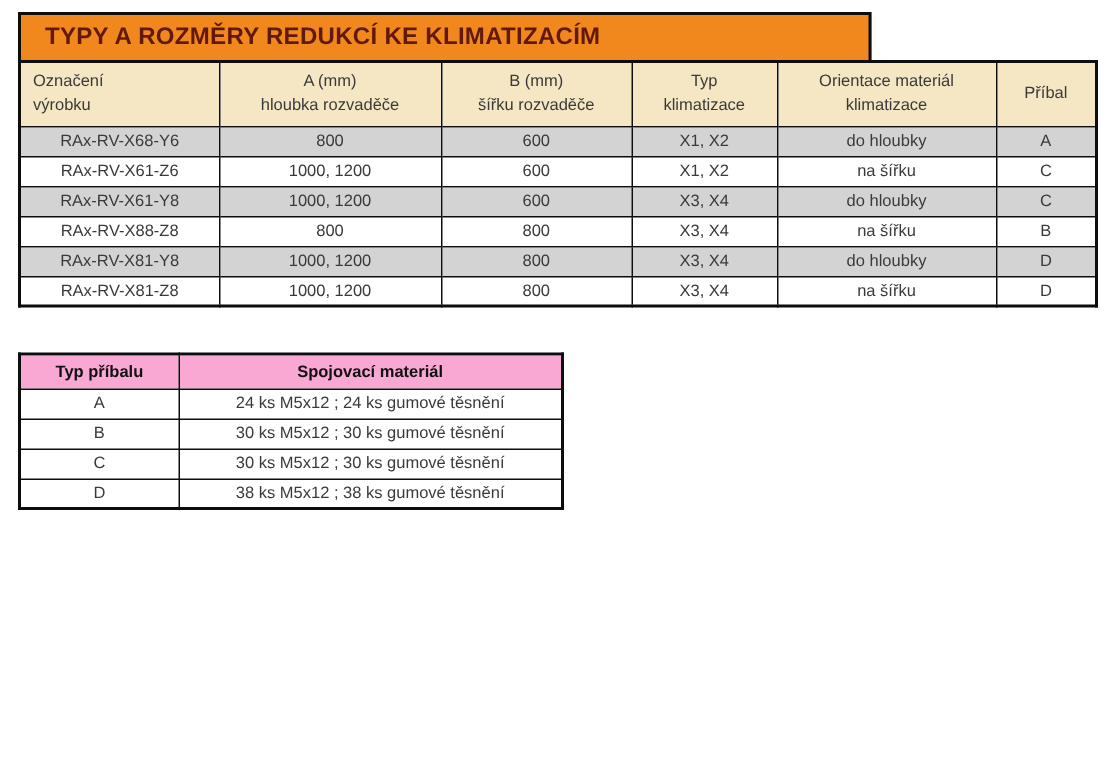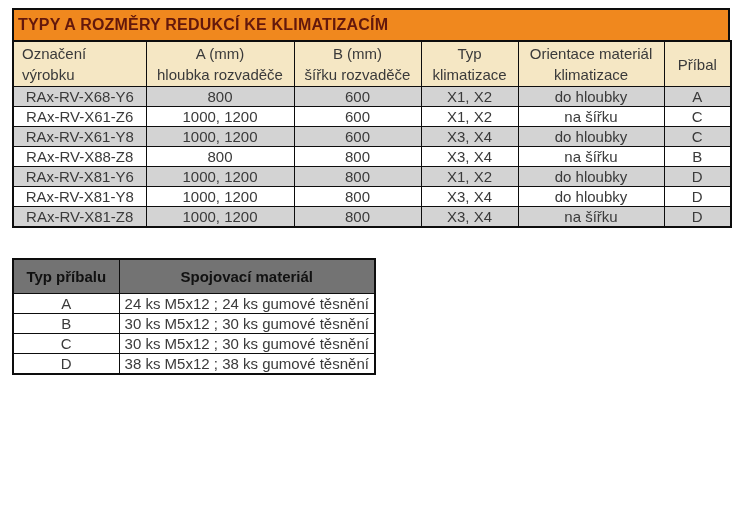--- a/index.html
+++ b/index.html
@@ -12,37 +12,37 @@
   }
   .page {
     width: 739px;
     height: 509px;
     overflow: hidden;
     padding: 8px 0 0 12px;
   }
 
   
   .title-bar {
-    width: 718px;
+    width: 569px;
     height: 34px;
     background: #f0881e;
     border: 2px solid #0d0d0d;
     color: #63180c;
     font-size: 16px;
     font-weight: bold;
     line-height: 30px;
-    padding-left: 4px;
+    padding-left: 16px;
     letter-spacing: 0.2px;
   }
 
   
   table {
     border-collapse: collapse;
     table-layout: fixed;
-    font-size: 15px;
+    font-size: 11px;
   }
   th, td {
     border: 1px solid #0d0d0d;
     overflow: hidden;
     white-space: nowrap;
   }
 
   
   table.main {
     width: 718px;
@@ -73,24 +73,24 @@
     background: #d3d3d3;
   }
 
   
   table.accessory {
     width: 362px;
     margin-top: 30px;
     border: 2px solid #0d0d0d;
   }
   table.accessory thead th {
-    background: #737373;
+    background: #f9a8d4;
     font-weight: bold;
     color: #111111;
-    height: 34px;
+    height: 23px;
     text-align: center;
     vertical-align: middle;
   }
   table.accessory tbody td {
     height: 20px;
     text-align: center;
     vertical-align: middle;
     background: #ffffff;
   }
 </style>
@@ -152,28 +152,20 @@
         </tr>
         <tr>
           <td>RAx-RV-X88-Z8</td>
           <td>800</td>
           <td>800</td>
           <td>X3, X4</td>
           <td>na šířku</td>
           <td>B</td>
         </tr>
         <tr>
-          <td>RAx-RV-X81-Y6</td>
-          <td>1000, 1200</td>
-          <td>800</td>
-          <td>X1, X2</td>
-          <td>do hloubky</td>
-          <td>D</td>
-        </tr>
-        <tr>
           <td>RAx-RV-X81-Y8</td>
           <td>1000, 1200</td>
           <td>800</td>
           <td>X3, X4</td>
           <td>do hloubky</td>
           <td>D</td>
         </tr>
         <tr>
           <td>RAx-RV-X81-Z8</td>
           <td>1000, 1200</td>

